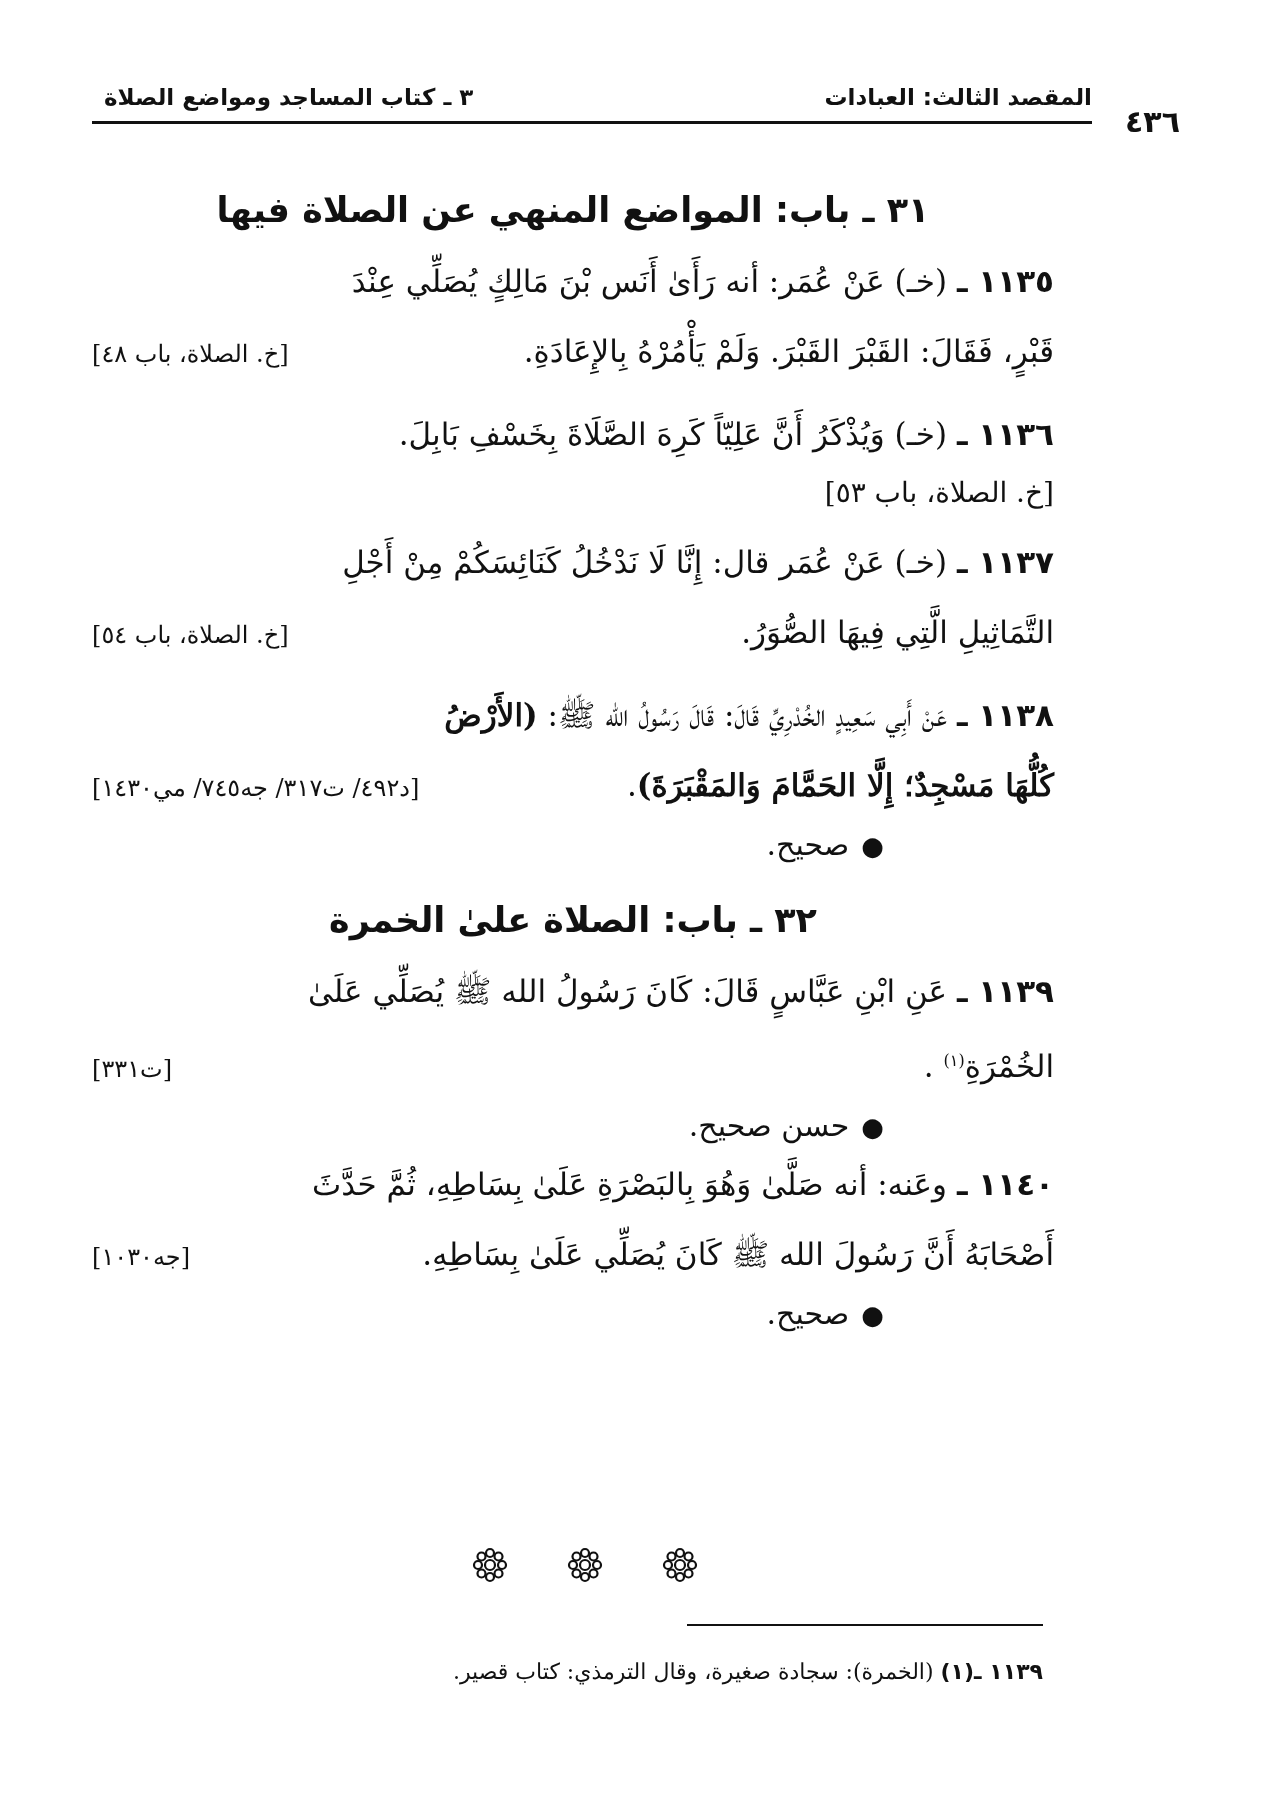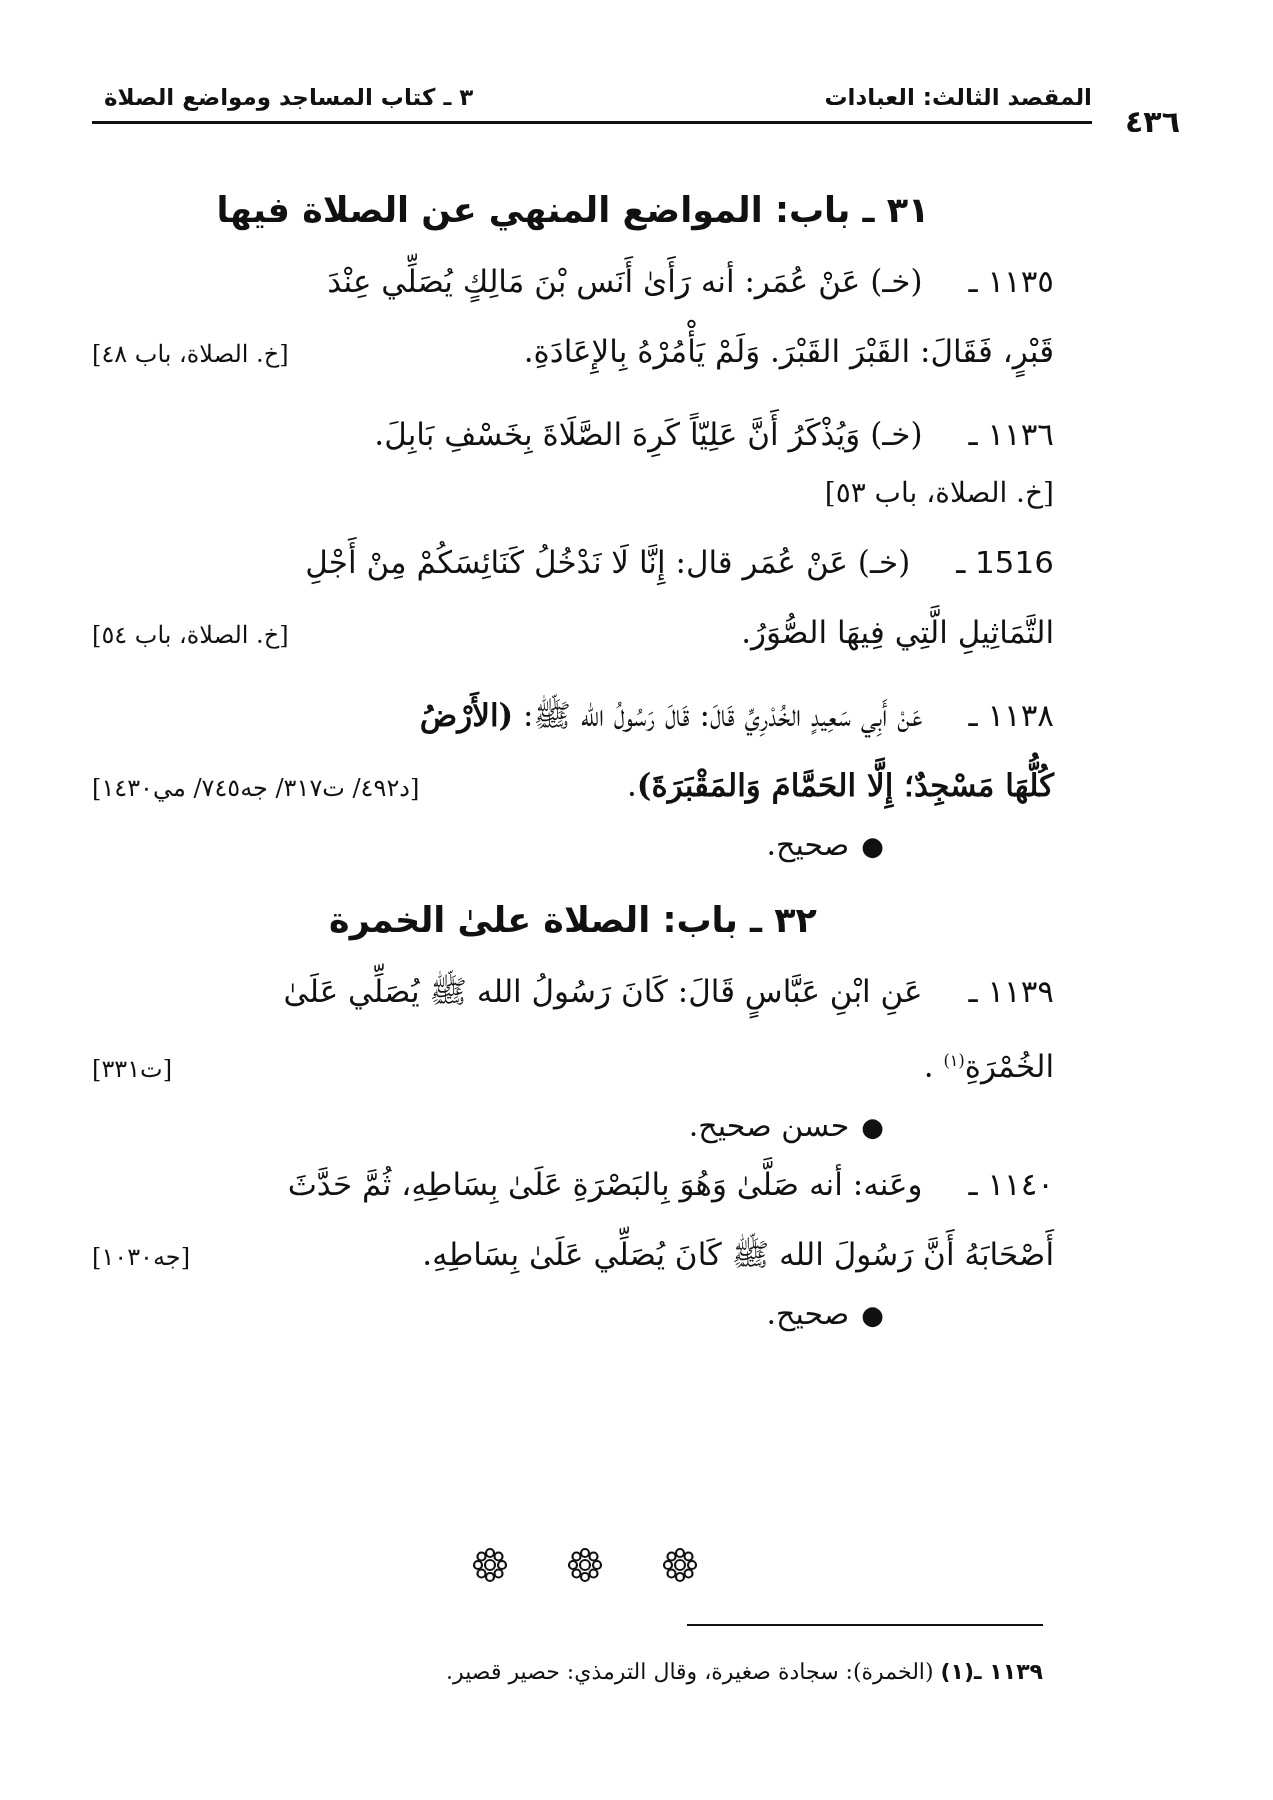--- a/index.html
+++ b/index.html
@@ -35,21 +35,21 @@
   
   .content {
     position: absolute; top: 180px; left: 92px; width: 962px;
     direction: rtl; text-align: right;
   }
   .chapter-heading {
     text-align: center; font-family: "DejaVu Sans", sans-serif; font-weight: bold;
     font-size: 35px; line-height: 60px; margin: 0 0 6px 0;
   }
   .hadith { font-size: 31px; line-height: 70px; margin: 0; }
-  .hadith .num { font-family: "DejaVu Sans", sans-serif; font-weight: normal; margin-left: 36px; }
+  .hadith .num { font-family: "DejaVu Sans", sans-serif; font-weight: bold; }
   .hadith .bold { font-weight: bold; }
   .line { display: flex; justify-content: space-between; align-items: baseline; }
   .line.solo { justify-content: flex-start; }
   .ref { font-size: 24px; white-space: nowrap; }
   .ref-alone { font-size: 28px; line-height: 48px; text-align: right; }
   .grade { font-size: 30px; line-height: 44px; padding-right: 170px; }
   .grade .bullet { font-size: 26px; margin-left: 12px; }
   .gap-s { height: 10px; }
   .gap-m { height: 22px; }
   .sup { font-size: 16px; vertical-align: super; }
@@ -111,21 +111,21 @@
         </span>
       </div>
     </div>
     <div class="ref-alone">[خ. الصلاة، باب ٥٣]</div>
 
     <div class="gap-s"></div>
 
     <div class="hadith">
       <div class="line solo">
         <span>
-          <span class="num">1516 ـ</span>
+          <span class="num">١١٣٧ ـ</span>
           <span>(خـ) عَنْ عُمَر قال: إِنَّا لَا نَدْخُلُ كَنَائِسَكُمْ مِنْ أَجْلِ</span>
         </span>
       </div>
       <div class="line">
         <span>التَّمَاثِيلِ الَّتِي فِيهَا الصُّوَرُ.</span>
         <span class="ref">[خ. الصلاة، باب ٥٤]</span>
       </div>
     </div>
 
     <div class="gap-s"></div>
@@ -225,16 +225,16 @@
         <circle cx="11.5" cy="11.5" r="4"></circle>
           <circle cx="28.5" cy="11.5" r="4"></circle>
         <circle cx="11.5" cy="28.5" r="4"></circle>
           <circle cx="28.5" cy="28.5" r="4"></circle>
       </g>
     </svg>
   </div>
 
   <div class="footnote-rule"></div>
   <div class="footnote">
-    <span class="num">١١٣٩ ـ(١)</span><span> (الخمرة): سجادة صغيرة، وقال الترمذي: حصير قصير.</span>
+    <span class="num">١١٣٩ ـ(١)</span><span> (الخمرة): سجادة صغيرة، وقال الترمذي: كتاب قصير.</span>
   </div>
 
 </div>
 
 </body></html>

